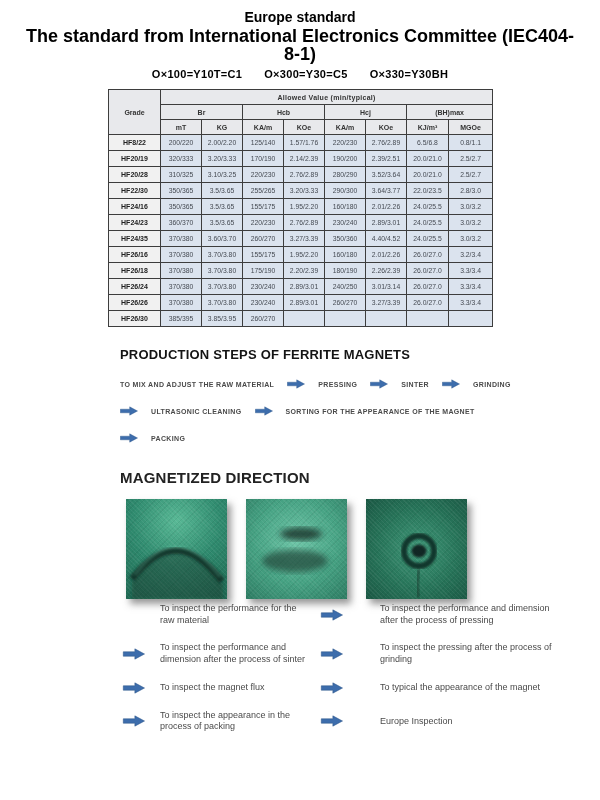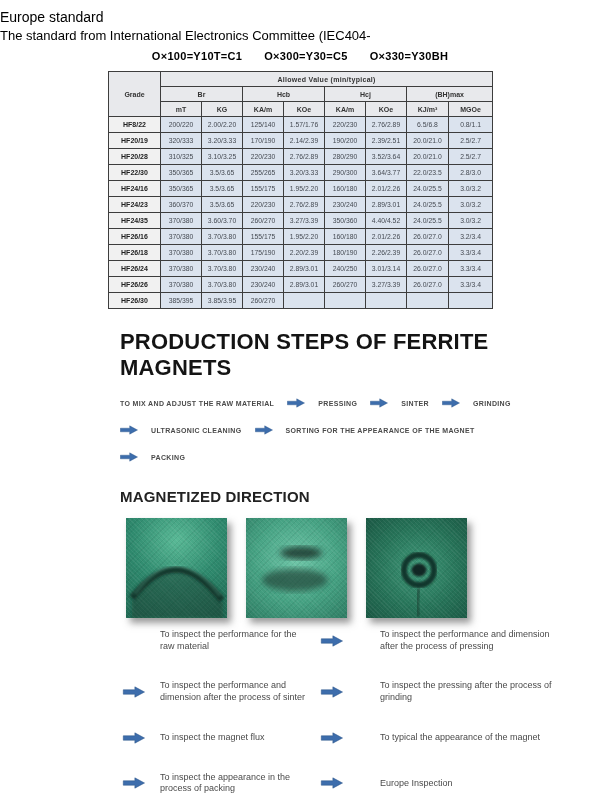--- a/index.html
+++ b/index.html
@@ -4,23 +4,23 @@
 <style>
   * { margin:0; padding:0; box-sizing:border-box; }
   html,body { background:#ffffff; }
   body {
     width:600px; height:800px; overflow:hidden;
     font-family:"Liberation Sans", sans-serif; color:#000;
   }
   .page { width:600px; height:800px; position:relative; }
 
   
-  .titles { padding-top:8px; text-align:left; font-weight:normal; }
+  .titles { padding-top:8px; text-align:center; font-weight:bold; }
   .title-main { font-size:14px; line-height:19px; }
-  .title-sub  { font-size:13px; line-height:18px; }
+  .title-sub  { font-size:18px; line-height:18px; }
   .formulas {
     display:flex; justify-content:center; gap:22px;
     font-weight:bold; font-size:11px; margin-top:5px; letter-spacing:.3px;
   }
 
   
   table.grade-table {
     margin:9px 0 0 108px; width:384px; border-collapse:collapse;
     table-layout:fixed; font-size:7px;
   }
@@ -37,21 +37,21 @@
     background:#a73b34; color:#332b29; font-size:7.5px; font-weight:bold;
   }
   .grade-table tbody td { background:#dbe3ee; color:#454a52; height:16px; font-size:6.8px; }
   .grade-table tbody td.grade-cell {
     background:#f1f1f1; color:#222; font-weight:bold; font-size:7px;
   }
 
   
   .section-heading {
     font-weight:bold; color:#141414; letter-spacing:.2px;
-    font-size:22px; margin:20px 0 0 120px;
+    font-size:13px; margin:20px 0 0 120px;
   }
   .mag-heading { font-size:15px; margin:26px 17px 0 120px; color:#222; }
 
   
   .prod-line {
     display:flex; align-items:center; gap:13px;
     margin:17px 0 0 120px; font-size:7px; color:#4a4a4a;
     letter-spacing:.35px; font-weight:bold;
   }
   .arrow-sm { width:18px; height:10px; flex:0 0 auto; }
@@ -70,38 +70,39 @@
   .photo-ring { background:radial-gradient(circle at 52% 50%, #41997a 0%, #277459 55%, #1b5844 100%); }
   .speck {
     position:absolute; inset:0;
     background-image:
       repeating-linear-gradient(45deg, rgba(255,255,255,.06) 0 1px, transparent 1px 3px),
       repeating-linear-gradient(-45deg, rgba(0,40,30,.08) 0 1px, transparent 1px 4px);
   }
 
   
   .insp-rows {
-    margin:11px 0 0 122px; width:432px;
-    display:flex; flex-direction:column; gap:28px;
+    margin:4px 0 0 122px; width:432px;
+    display:flex; flex-direction:column; gap:16px;
     font-size:9px; color:#4a4a4a; line-height:1.3;
   }
   .insp-row {
     display:grid; grid-template-columns:30px 152px 52px 1fr;
     column-gap:8px; align-items:center;
   }
   .insp-row .cell-arrow { display:flex; justify-content:flex-start; align-items:center; }
 </style>
 </head>
 <body>
 
 <div class="page">
 
   <div class="titles">
     <div class="title-main">Europe standard</div>
     <div class="title-sub">The standard from International Electronics Committee (IEC404-</div>
+    <div class="title-sub">8-1)</div>
   </div>
   <div class="formulas">
     <span>O×100=Y10T=C1</span>
     <span>O×300=Y30=C5</span>
     <span>O×330=Y30BH</span>
   </div>
 
   <table class="grade-table">
     <colgroup>
       <col style="width:52px">

